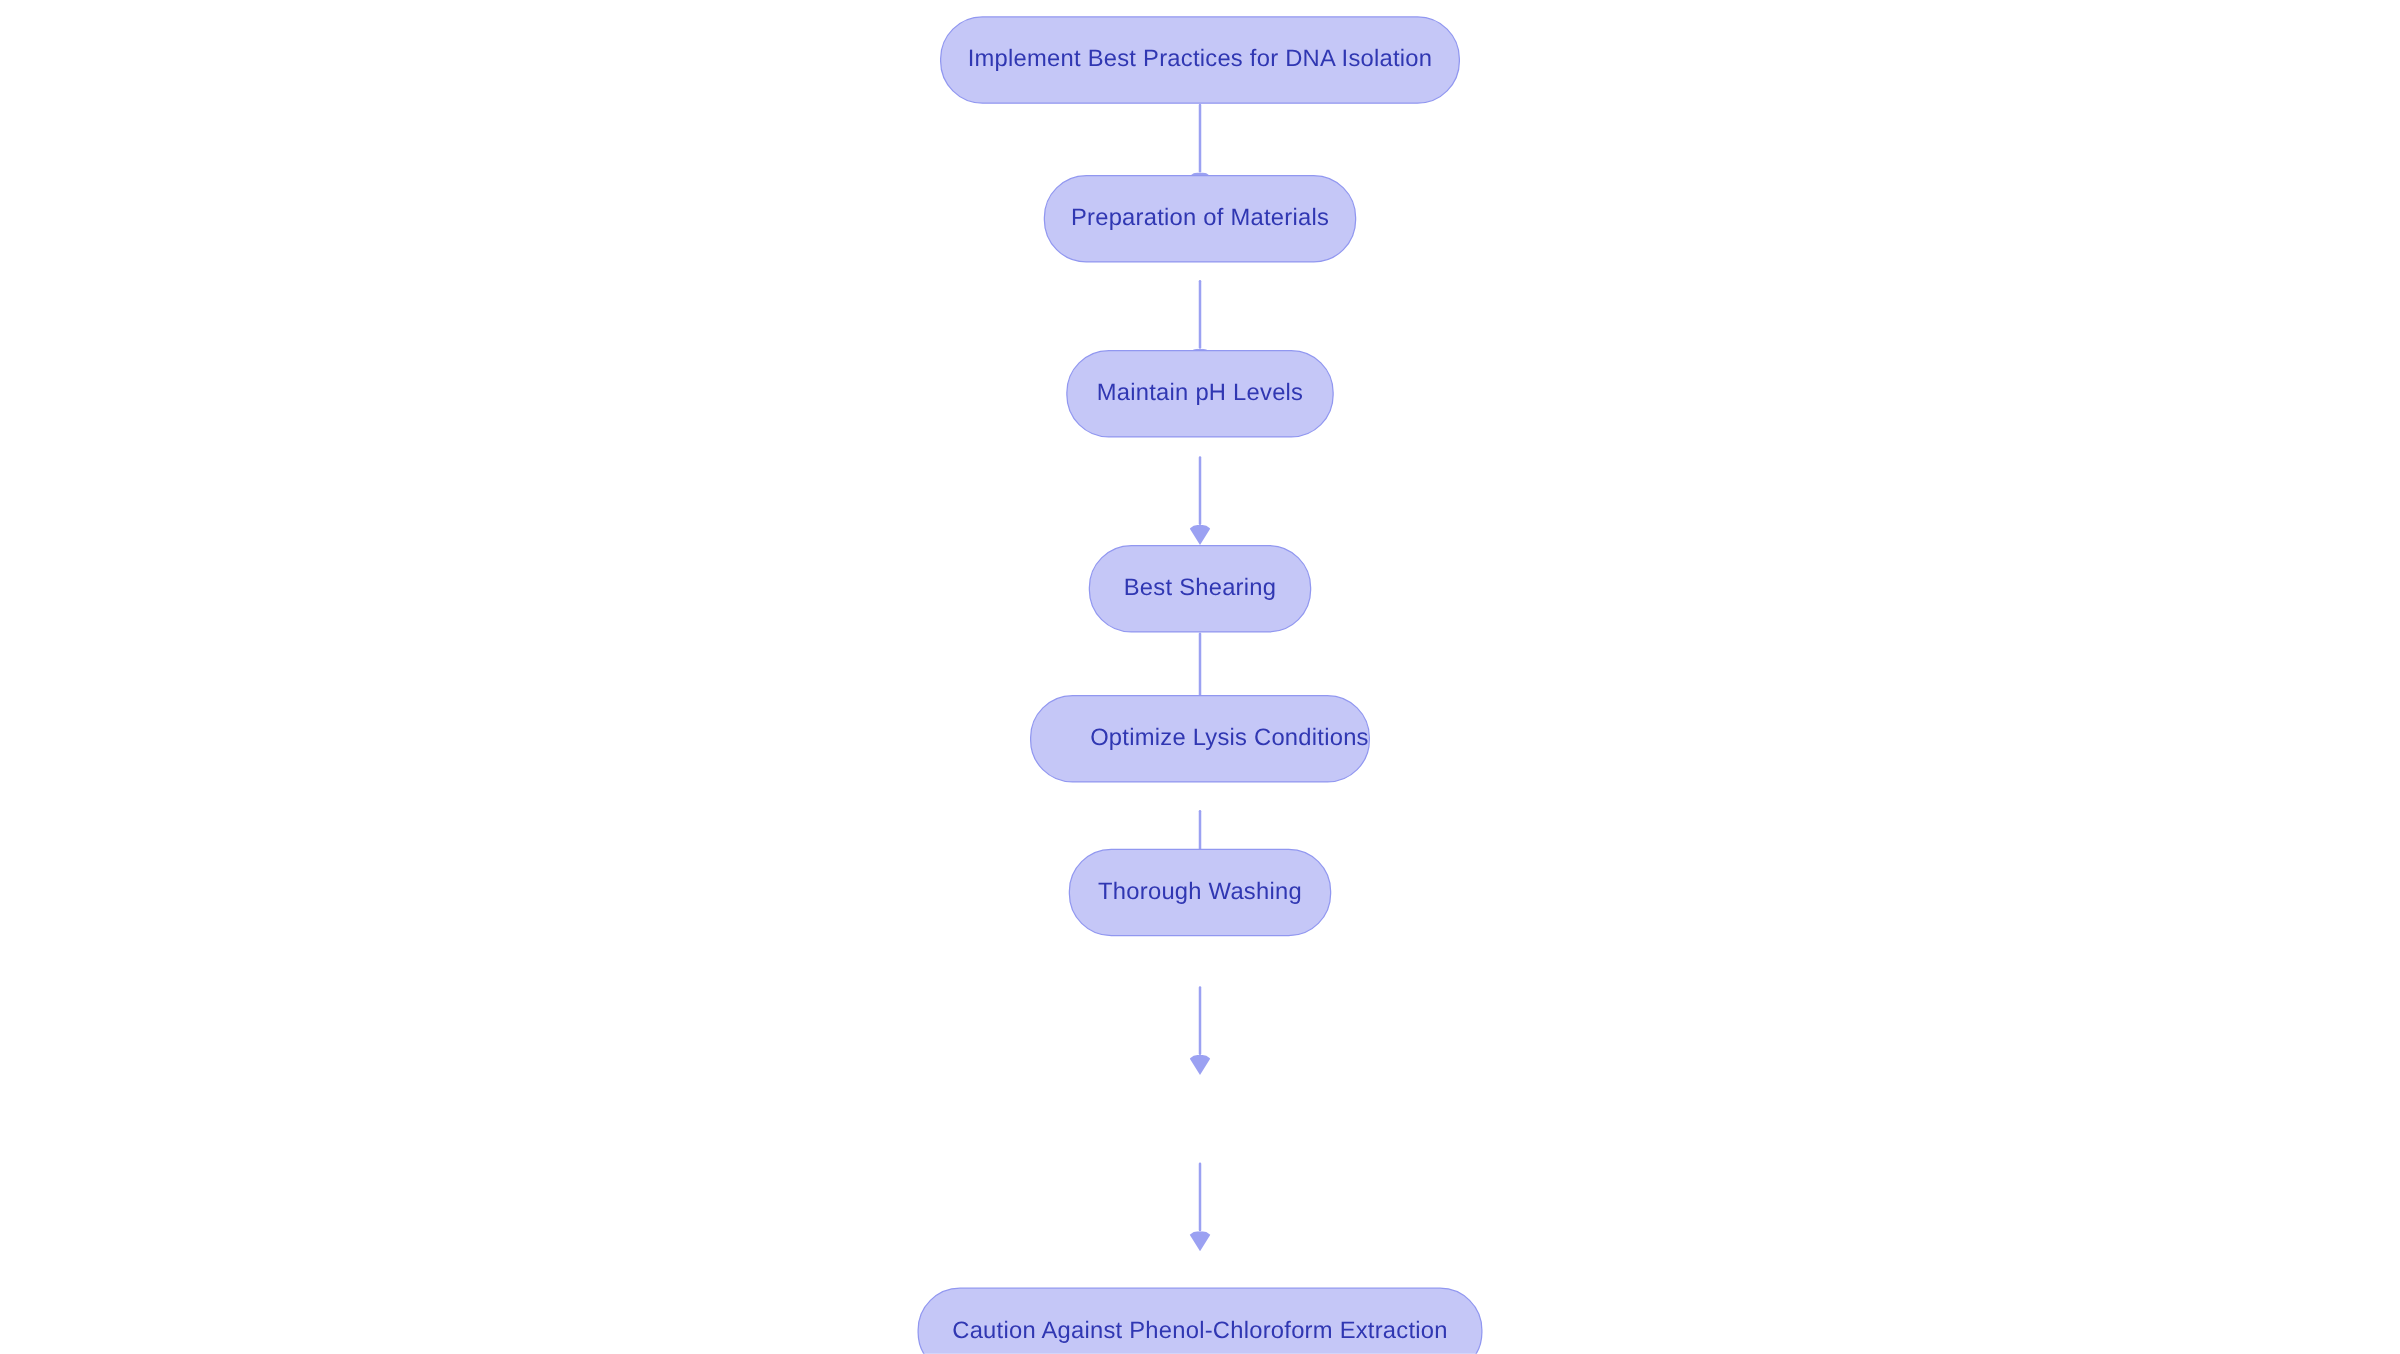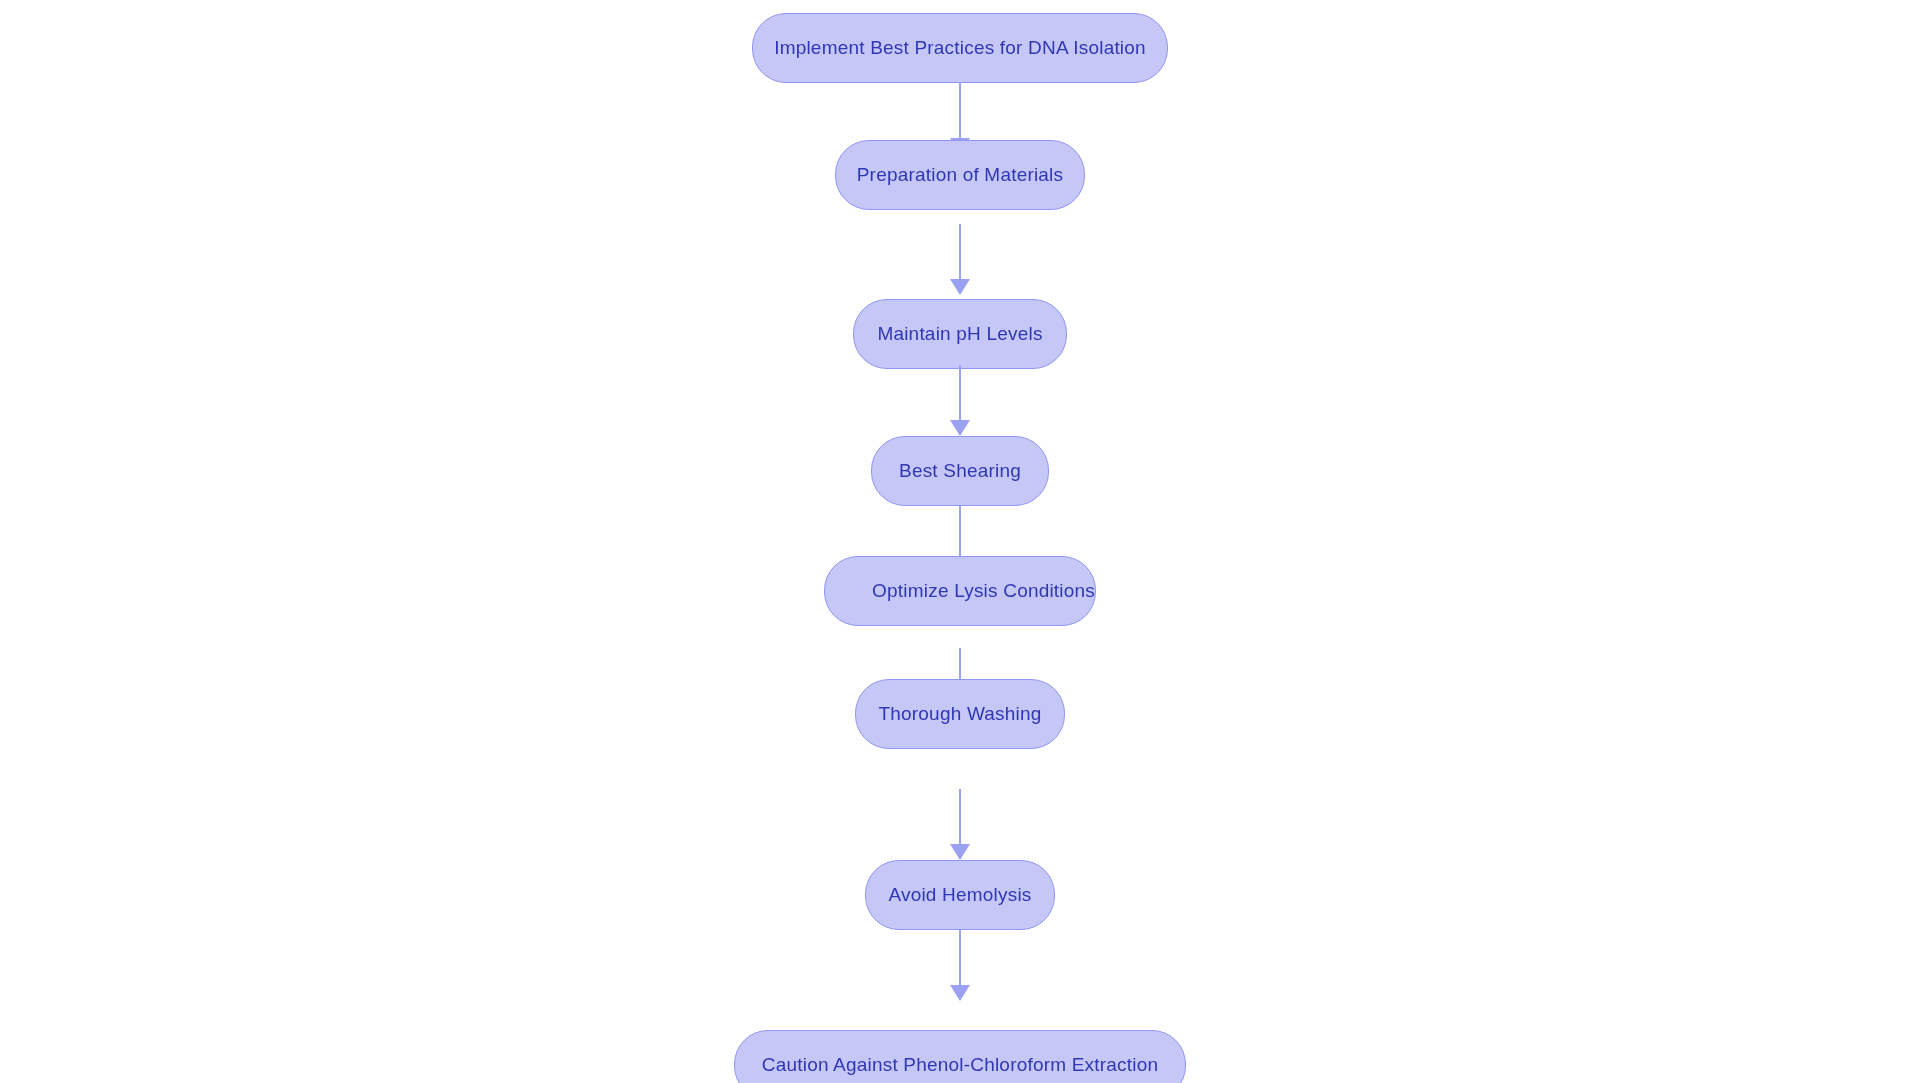--- a/index.html
+++ b/index.html
@@ -2,21 +2,21 @@
 <html style="--node-fill: #c5c7f7; --node-border: #9197f0; --node-text: #3037b2; --arrow: #9ba1f2; --bg: #ffffff;"><head>
 <meta charset="utf-8">
 <style>
   :root {
     --node-fill: #c5c7f7;
     --node-border: #9197f0;
     --node-text: #3037b2;
     --arrow: #9ba1f2;
     --bg: #ffffff;
   }
-  * { margin: 0; padding: 0; box-sizing: border-box; }
+  * { margin: 0; padding: 0; box-sizing: border-box; border-radius: 28px; }
   html, body {
     width: 1920px;
     height: 1083px;
     background: var(--bg);
     font-family: "Liberation Sans", "DejaVu Sans", sans-serif;
     overflow: hidden;
   }
   .canvas {
     position: relative;
     width: 1920px;
@@ -33,21 +33,21 @@
     display: flex;
     align-items: center;
     justify-content: center;
     color: var(--node-text);
     font-size: 19px;
     letter-spacing: 0.2px;
     white-space: nowrap;
   }
   .node-1 { top: 13px;   width: 416px; }
   .node-2 { top: 140px;  width: 250px; }
-  .node-3 { top: 299px;  width: 214px; }
+  .node-3 { top: 280px;  width: 214px; }
   .node-4 { top: 436px;  width: 178px; }
   .node-5 { top: 556px;  width: 272px; justify-content: flex-end; }
   .node-6 { top: 679px;  width: 210px; }
   .node-7 { top: 860px;  width: 190px; }
   .node-8 { top: 1030px; width: 452px; }
 
   .arrow {
     position: absolute;
     left: 50%;
     transform: translateX(-50%);
@@ -128,23 +128,20 @@
 
   <div class="node node-6">
     <span>Thorough Washing</span>
   </div>
 
   <div class="arrow arrow-6">
     <div class="arrow-line"></div>
     <div class="arrow-head"></div>
   </div>
 
-  <div class="node node-7">
-    <span>Avoid Hemolysis</span>
-  </div>
 
   <div class="arrow arrow-7">
     <div class="arrow-line"></div>
     <div class="arrow-head"></div>
   </div>
 
   <div class="node node-8">
     <span>Caution Against Phenol-Chloroform Extraction</span>
   </div>
 

